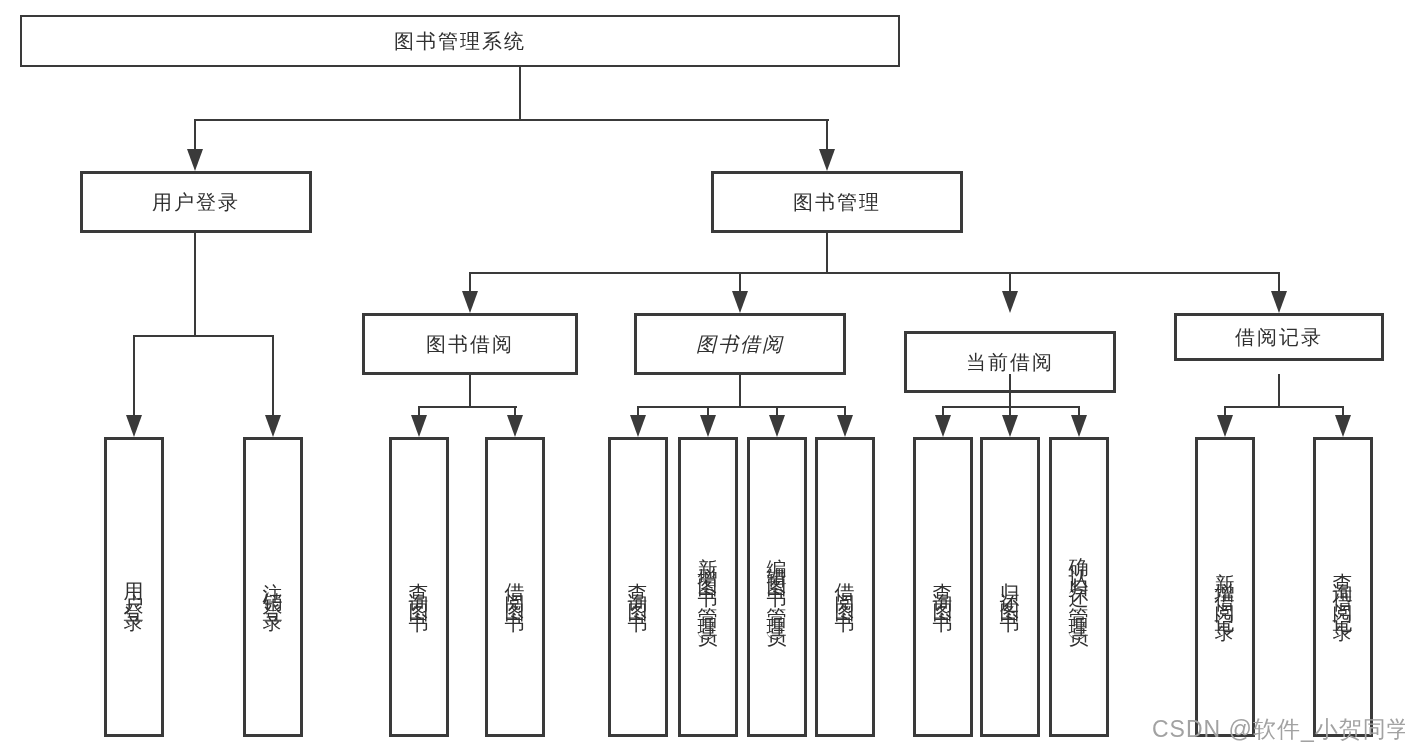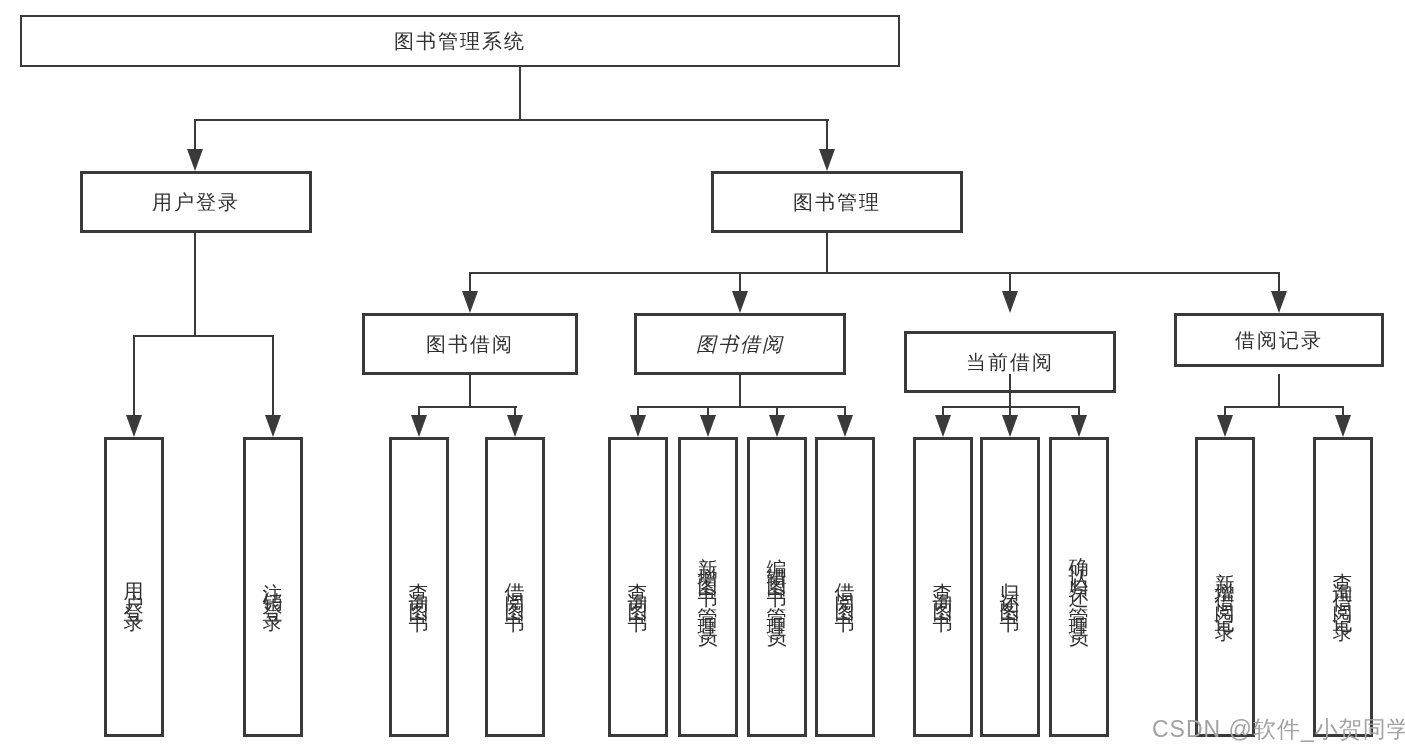--- a/index.html
+++ b/index.html
@@ -43,21 +43,21 @@
   <div class="box" style="left:80px;top:171px;width:232px;height:62px;">用户登录</div>
 
   <div class="box" style="left:711px;top:171px;width:252px;height:62px;">图书管理</div>
 
   <div class="box" style="left:362px;top:313px;width:216px;height:62px;">图书借阅</div>
 
   <div class="box" style="left:634px;top:313px;width:212px;height:62px;font-style:italic;">图书借阅</div>
 
   <div class="box" style="left:904px;top:331px;width:212px;height:62px;">当前借阅</div>
 
-  <div class="box" style="left:1174px;top:313px;width:210px;height:54px;">借阅记录</div>
+  <div class="box" style="left:1174px;top:313px;width:210px;height:48px;">借阅记录</div>
 
   <div class="vbox" style="left:104px;top:437px;width:60px;height:300px;">
     <span class="vtext">用户登录</span>
   </div>
   <div class="vbox" style="left:243px;top:437px;width:60px;height:300px;">
     <span class="vtext">注销登录</span>
   </div>
 
   <div class="vbox" style="left:389px;top:437px;width:60px;height:300px;">
     <span class="vtext">查询图书</span>

